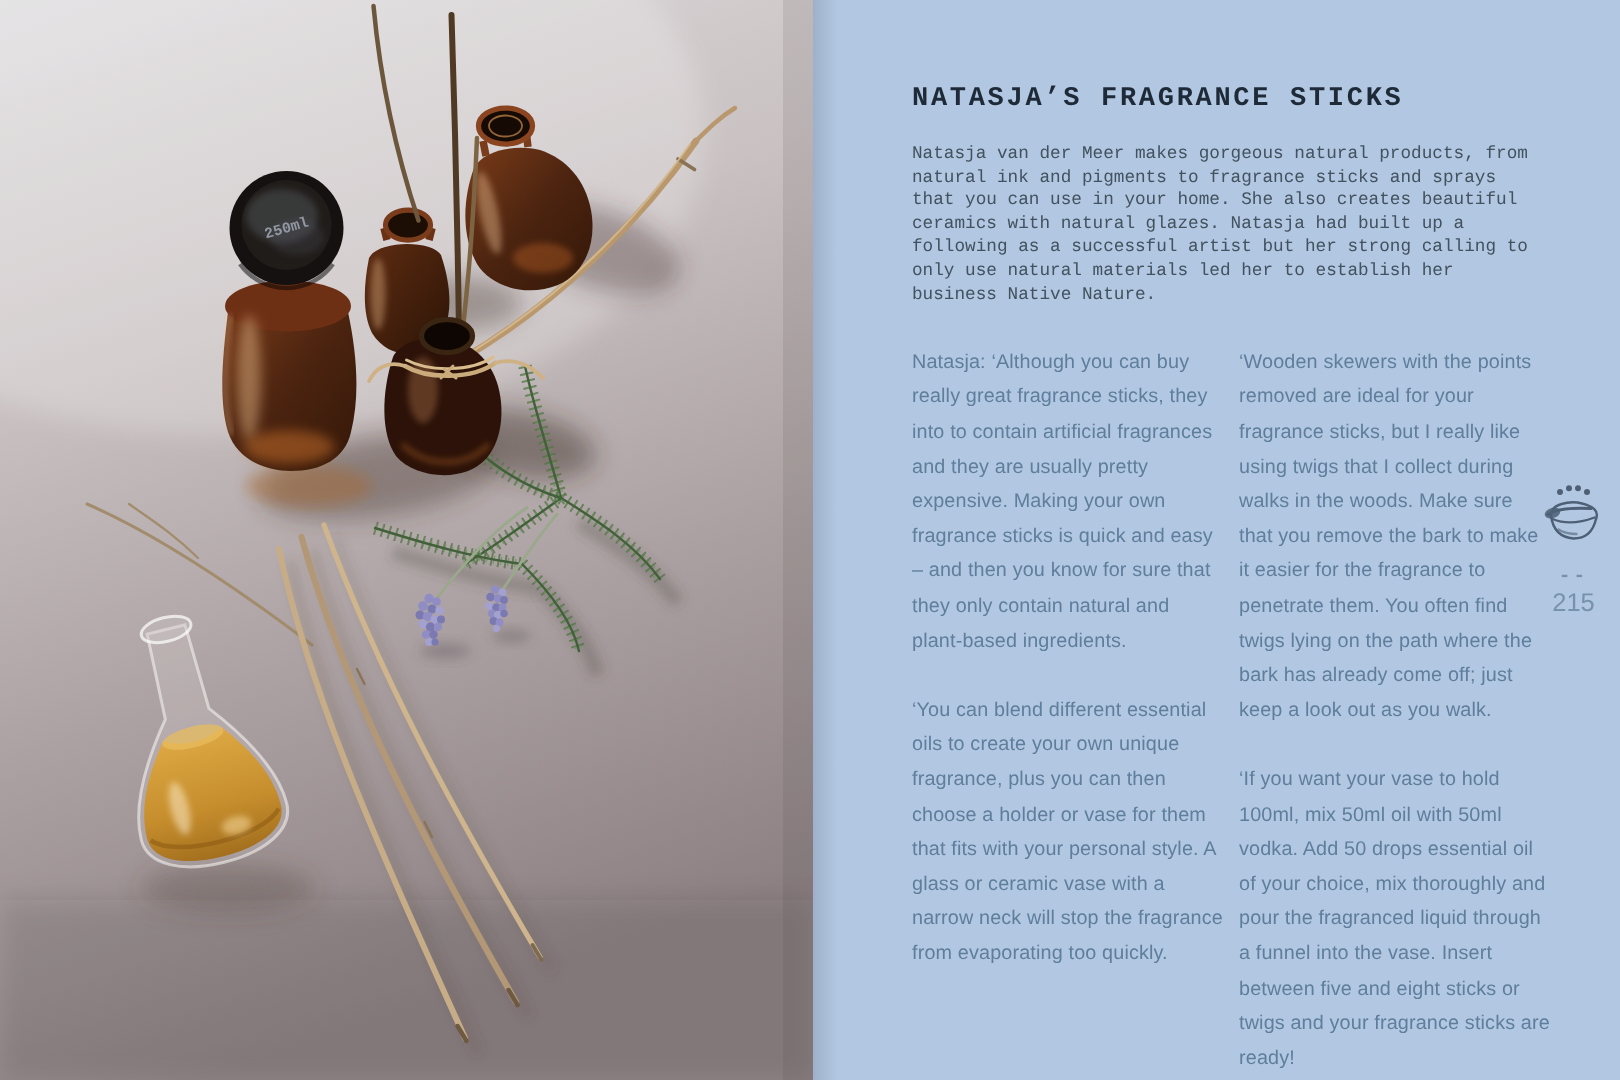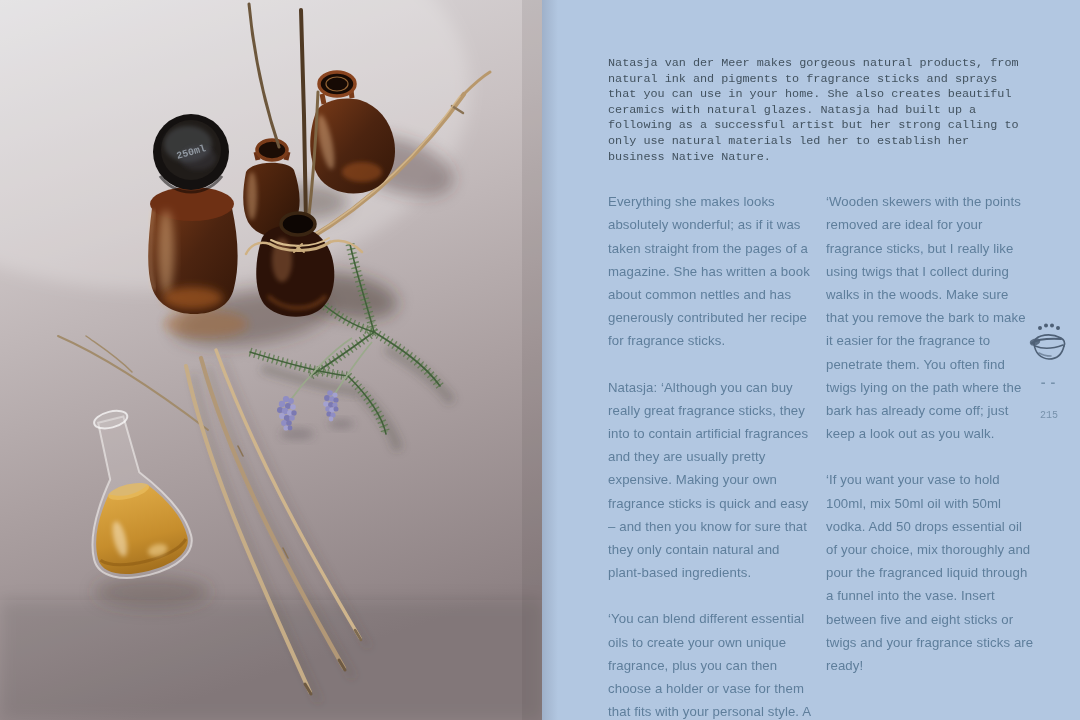--- a/index.html
+++ b/index.html
@@ -9,28 +9,28 @@
   .photo-page svg{display:block;}
   .sprig-core{stroke:#42603a;stroke-width:1.6;fill:none;stroke-linecap:round;}
   .sprig-fur1{stroke:#567549;stroke-width:9;stroke-dasharray:1.3 3.4;fill:none;opacity:.8;}
   .sprig-fur2{stroke:#6f9260;stroke-width:5.5;stroke-dasharray:1 3.8;fill:none;opacity:.75;}
   .sprig-shadow{stroke:rgba(70,66,60,.28);stroke-width:10;fill:none;}
   
   .text-page{position:absolute;left:542px;top:0;width:538px;height:720px;background:#b2c7e1;box-sizing:border-box;}
   .gutter{position:absolute;left:0;top:0;width:16px;height:720px;background:linear-gradient(to right,rgba(70,75,95,.18),rgba(70,75,95,0));}
   .page-inner{position:absolute;left:66px;top:56px;width:430px;}
   .page-title{font-family:"Liberation Mono","DejaVu Sans Mono",monospace;font-weight:bold;font-size:18px;letter-spacing:1.8px;color:#1e2a37;white-space:nowrap;}
-  .intro{width:420px;font-family:"Liberation Mono","DejaVu Sans Mono",monospace;font-size:11.8px;line-height:15.6px;color:#42525f;}
+  .intro{margin-top:19px;width:420px;font-family:"Liberation Mono","DejaVu Sans Mono",monospace;font-size:11.8px;line-height:15.6px;color:#42525f;}
   .columns{margin-top:25px;display:flex;gap:10px;}
   .col{width:208px;font-size:13.2px;line-height:23.2px;color:#5e7e9b;letter-spacing:.1px;}
   .col p{margin:0 0 23px 0;}
   .margin-block{position:absolute;left:484px;top:320px;width:46px;text-align:center;}
   .margin-icon{display:block;margin:0 auto;}
   .page-marker{margin-top:8px;font-family:"Liberation Mono","DejaVu Sans Mono",monospace;font-weight:bold;font-size:13px;letter-spacing:2px;color:#7792ac;}
-  .page-number{margin-top:19px;font-family:Liberation Mono, monospace;font-size:10px;color:#7792ac;}
+  .page-number{margin-top:1px;font-family:Liberation Sans, sans-serif;font-size:17px;color:#7792ac;}
 </style>
 </head>
 <body>
 
 <div class="spread">
 
   <div class="photo-page">
     <svg width="542" height="720" viewBox="0 0 542 720">
       <defs>
         <linearGradient id="bg" x1="0" y1="0" x2="0.25" y2="1">
@@ -251,26 +251,26 @@
           <path d="M 296 246 L 304 252 M 302 244 L 294 252" stroke="#c9ab7c" stroke-width="2"></path>
         </g>
       </g>
     </svg>
   </div>
 
   <div class="text-page">
     <div class="gutter"></div>
 
     <div class="page-inner">
+      <div class="page-title">NATASJA’S FRAGRANCE STICKS</div>
 
       <div class="intro">Natasja van der Meer makes gorgeous natural products, from natural ink and pigments to fragrance sticks and sprays that you can use in your home. She also creates beautiful ceramics with natural glazes. Natasja had built up a following as a successful artist but her strong calling to only use natural materials led her to establish her business Native Nature.</div>
 
       <div class="columns">
         <div class="col">
-          <p>Everything she makes looks absolutely wonderful; as if it was taken straight from the pages of a magazine. She has written a book about common nettles and has generously contributed her recipe for fragrance sticks.</p>
           <p>Natasja: ‘Although you can buy really great fragrance sticks, they into to contain artificial fragrances and they are usually pretty expensive. Making your own fragrance sticks is quick and easy – and then you know for sure that they only contain natural and plant-based ingredients.</p>
           <p>‘You can blend different essential oils to create your own unique fragrance, plus you can then choose a holder or vase for them that fits with your personal style. A glass or ceramic vase with a narrow neck will stop the fragrance from evaporating too quickly.</p>
         </div>
         <div class="col">
           <p>‘Wooden skewers with the points removed are ideal for your fragrance sticks, but I really like using twigs that I collect during walks in the woods. Make sure that you remove the bark to make it easier for the fragrance to penetrate them. You often find twigs lying on the path where the bark has already come off; just keep a look out as you walk.</p>
           <p>‘If you want your vase to hold 100ml, mix 50ml oil with 50ml vodka. Add 50 drops essential oil of your choice, mix thoroughly and pour the fragranced liquid through a funnel into the vase. Insert between five and eight sticks or twigs and your fragrance sticks are ready!</p>
         </div>
       </div>
     </div>
 

